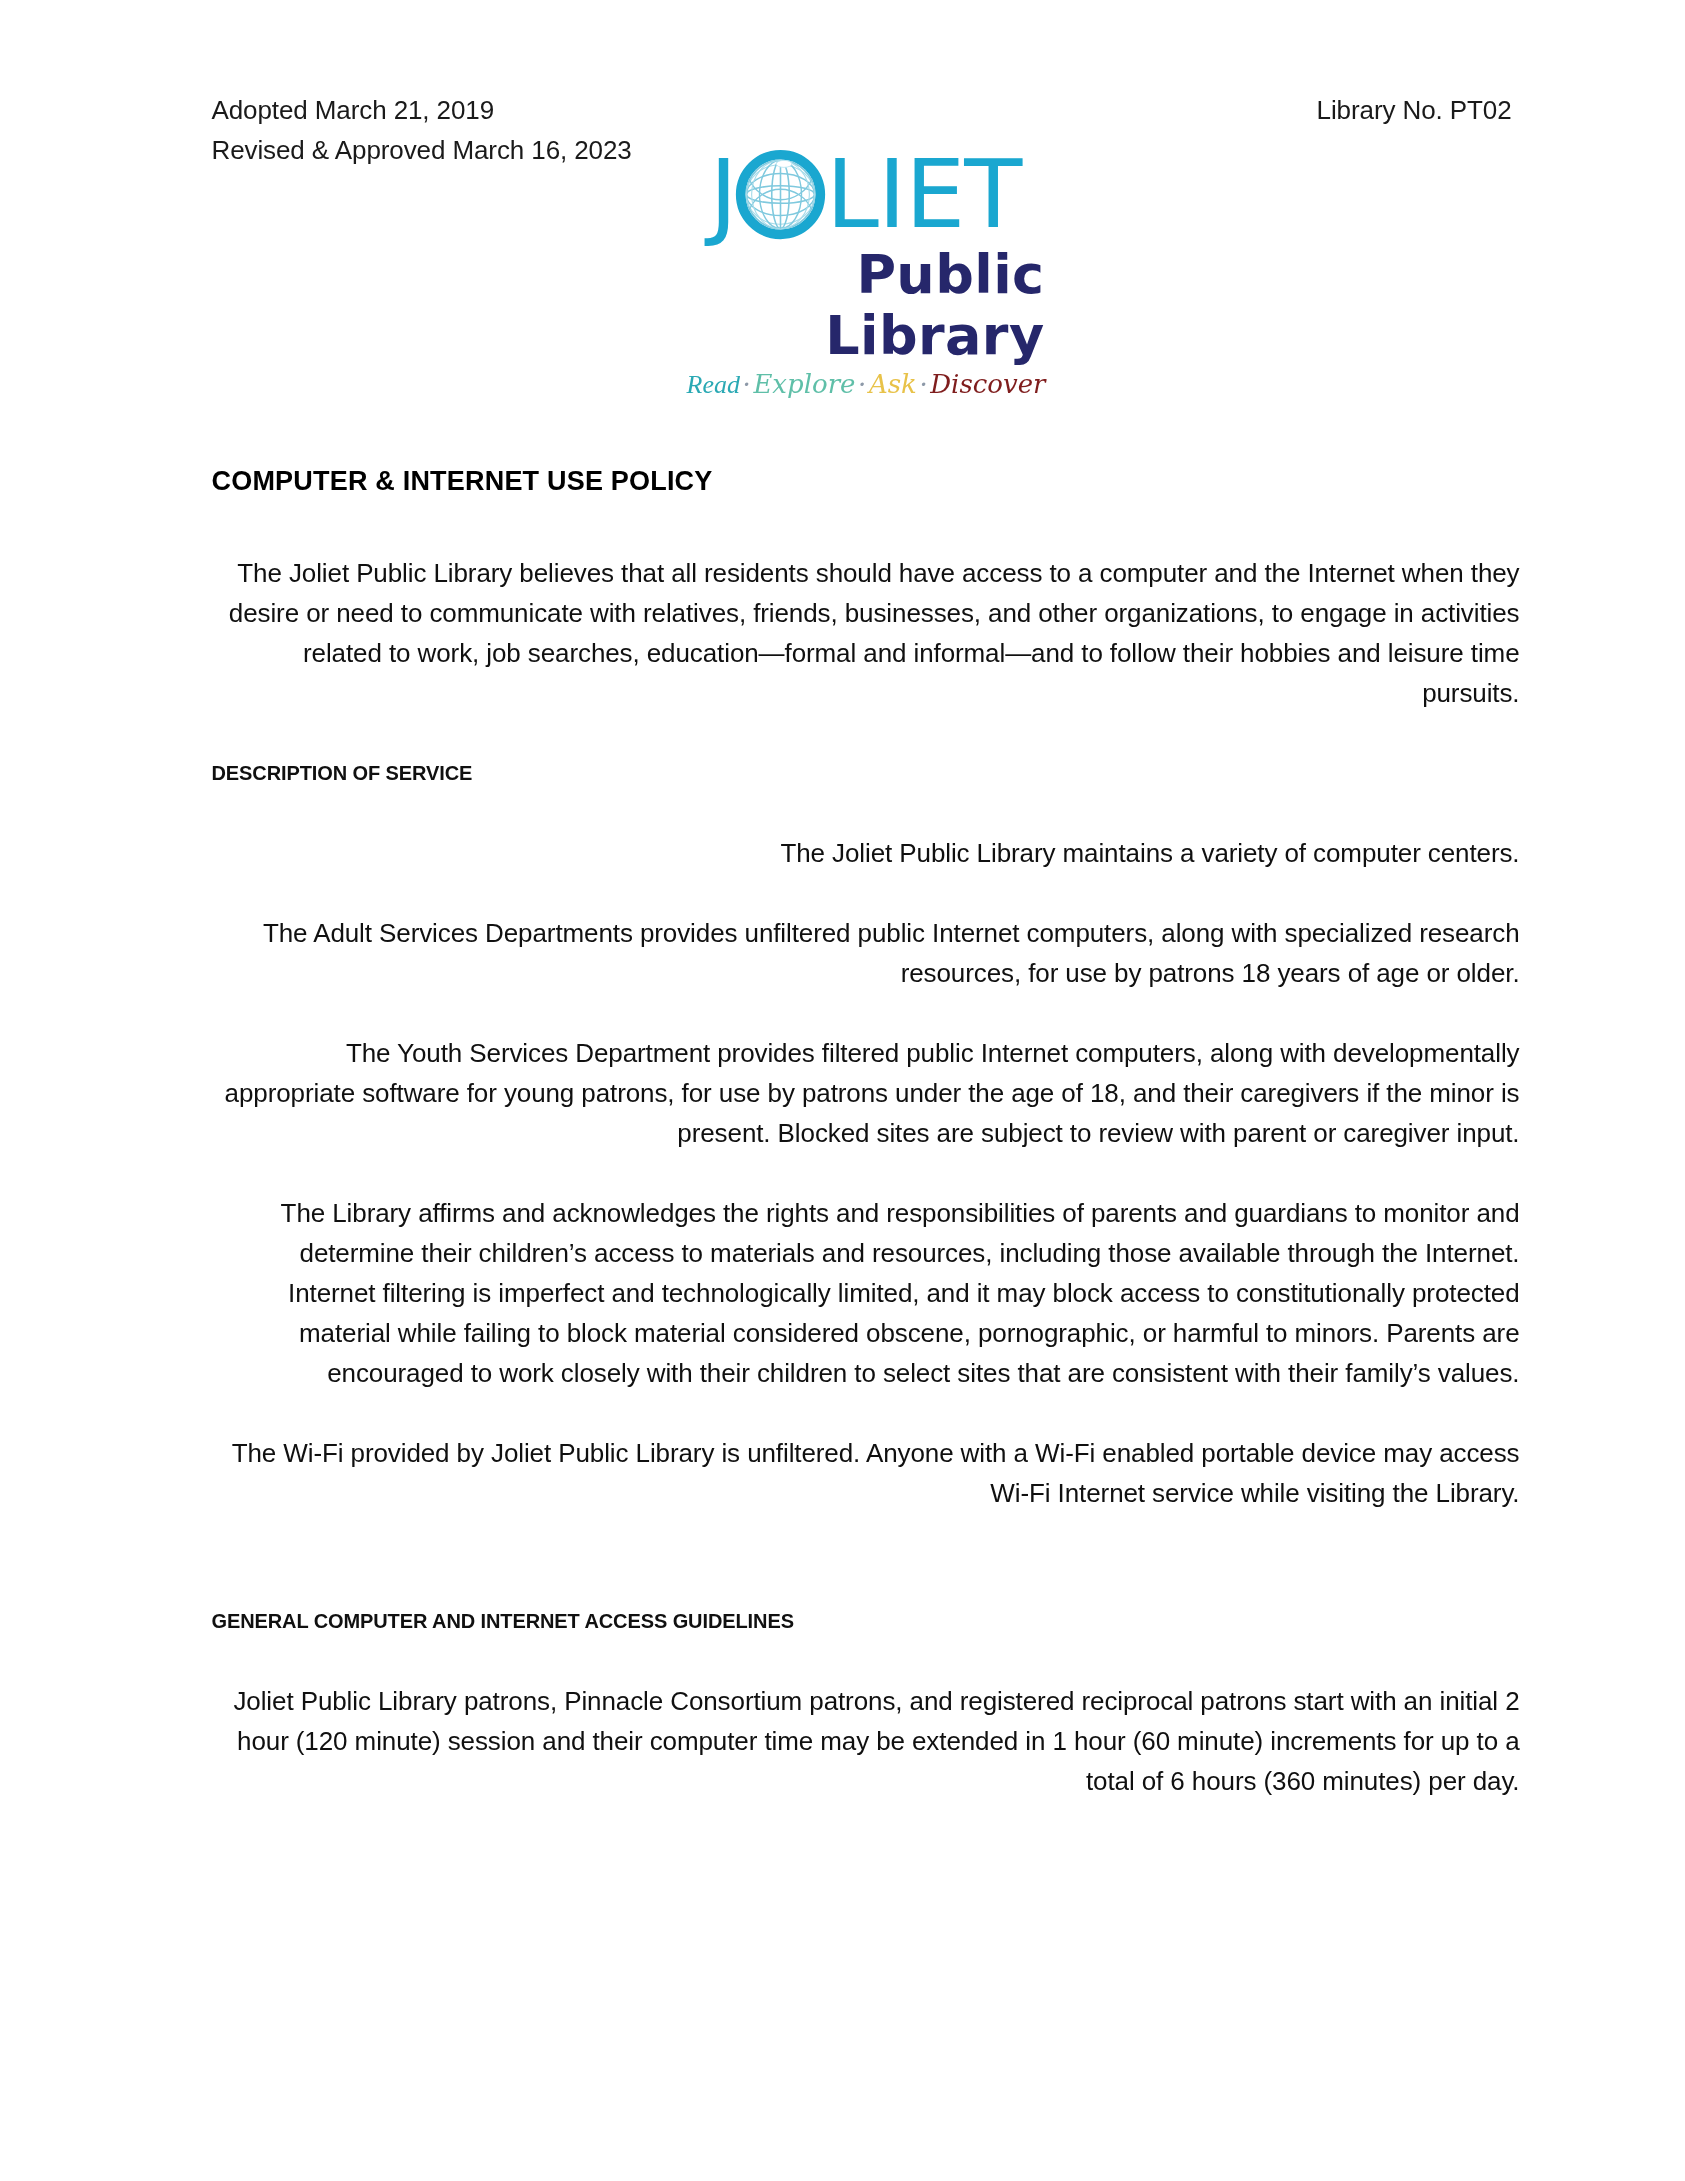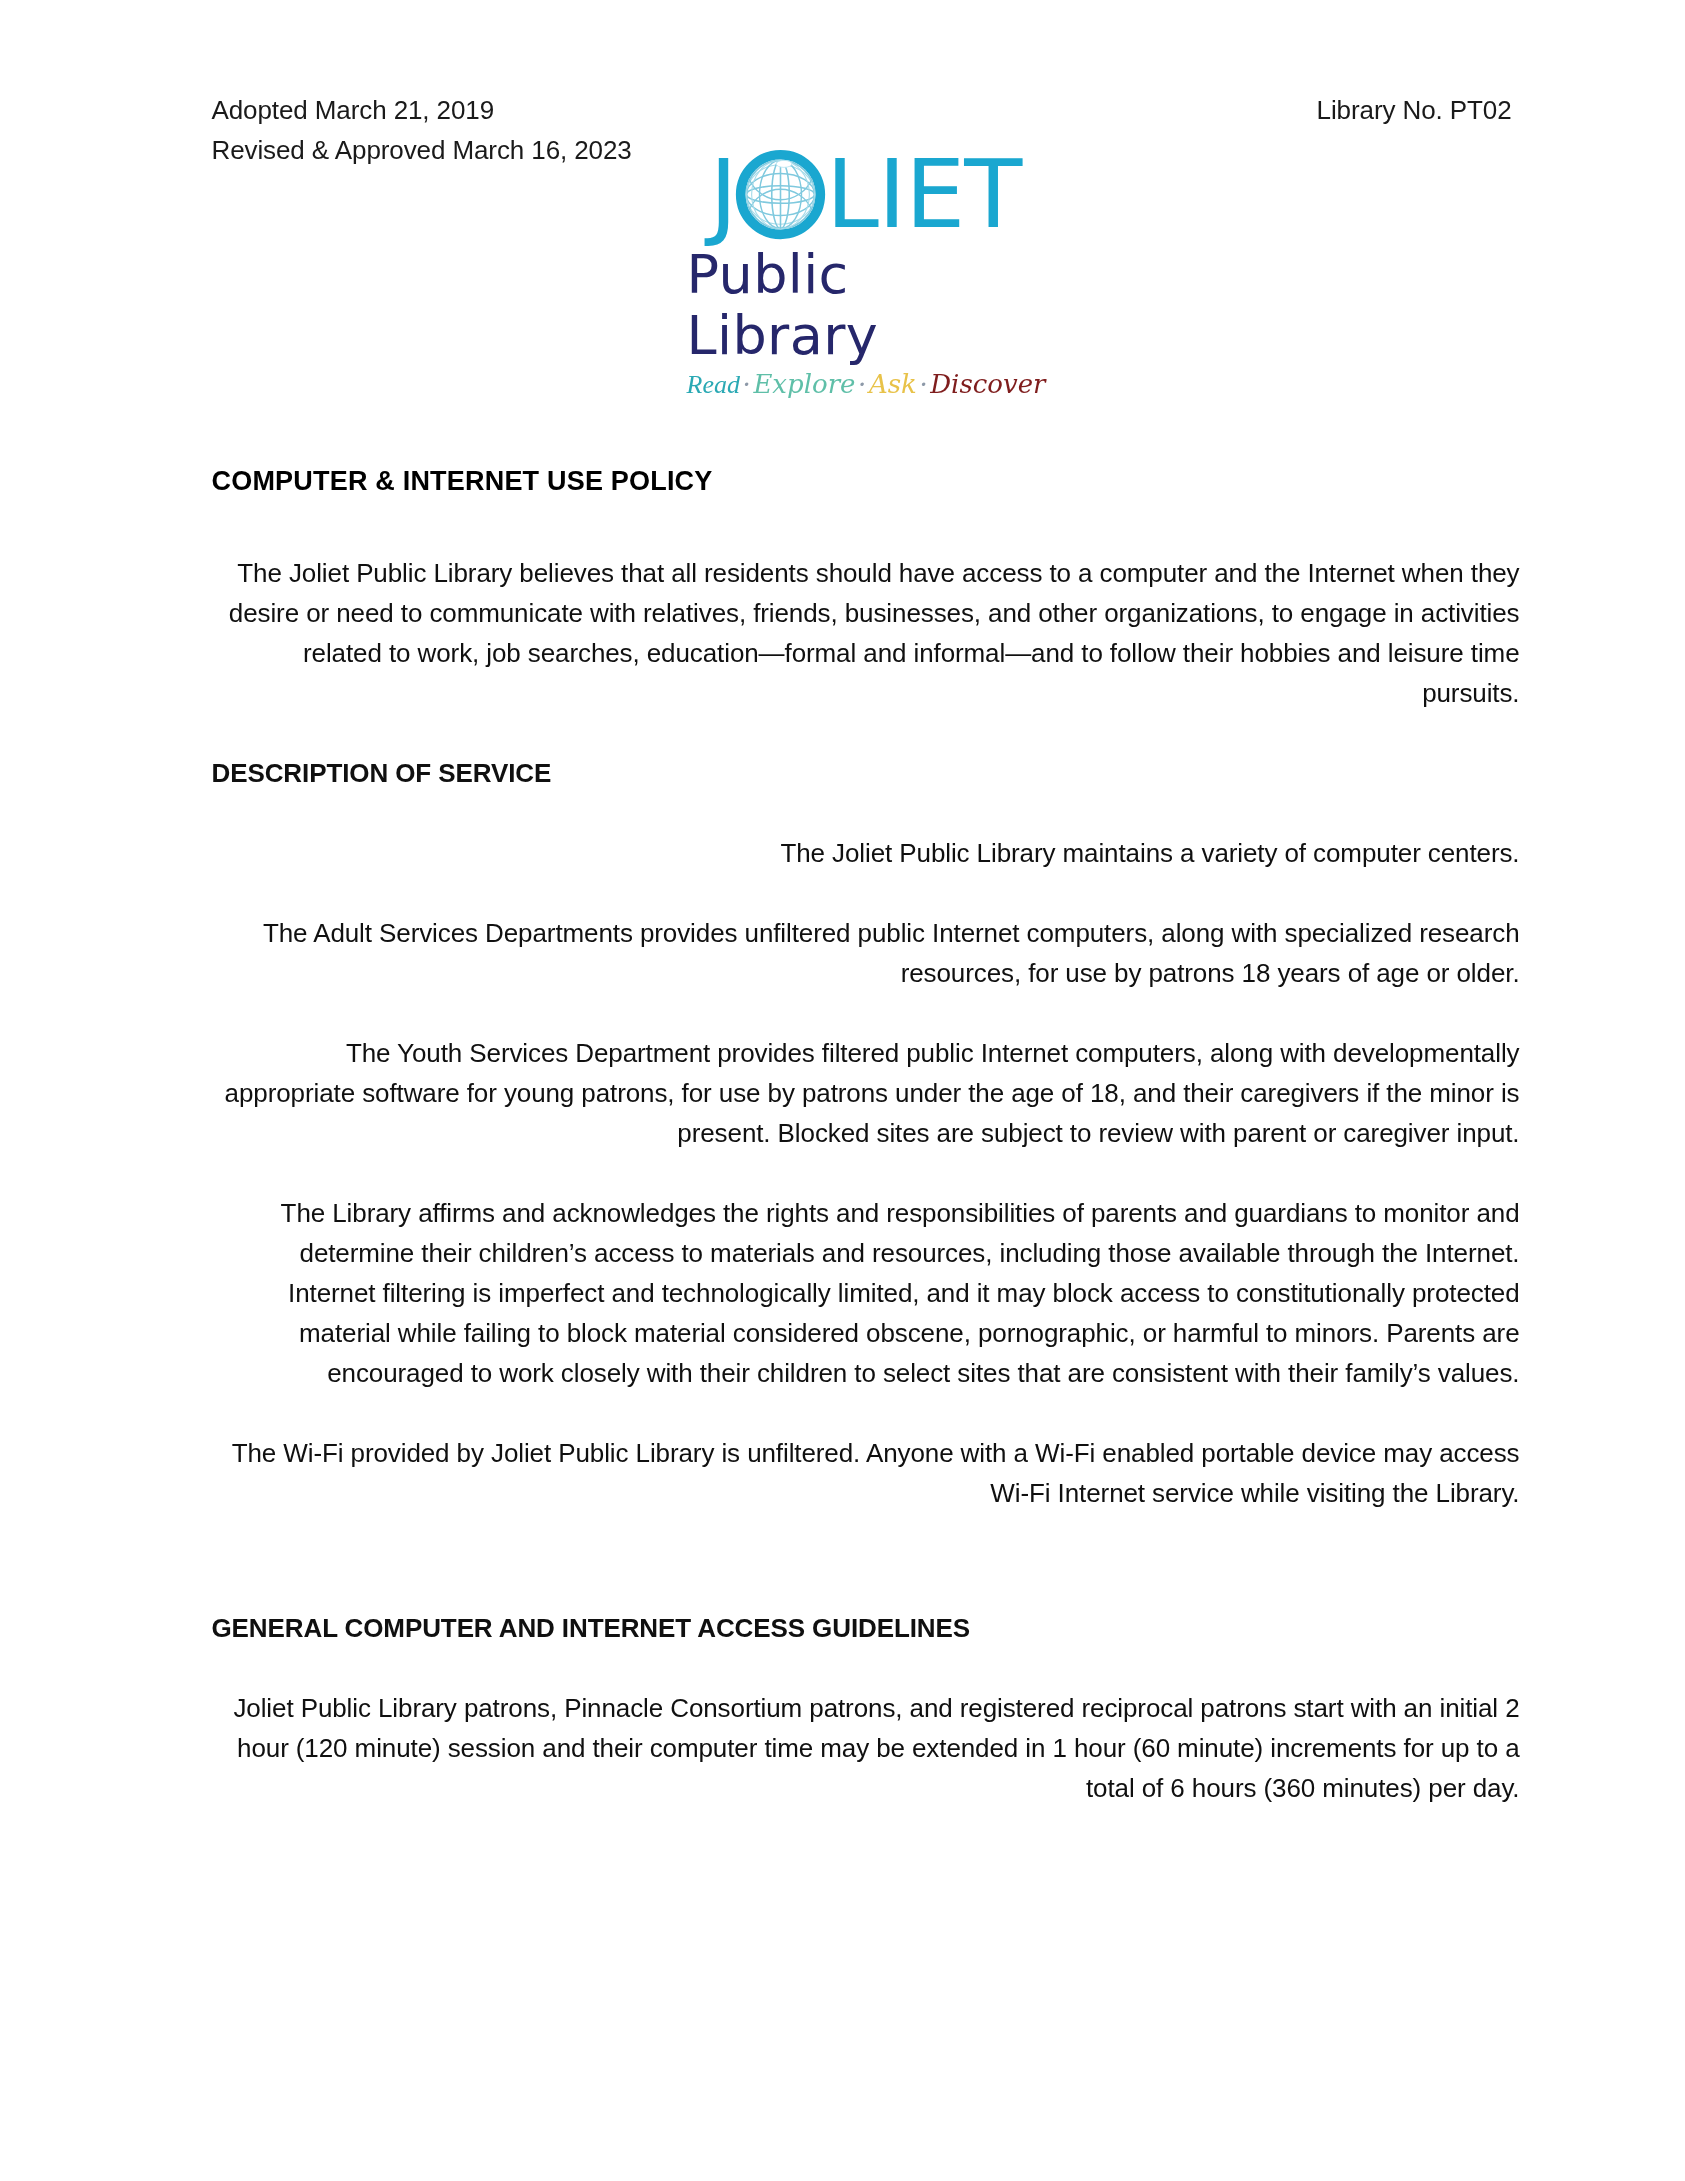--- a/index.html
+++ b/index.html
@@ -86,28 +86,28 @@
     width: 91px;
     height: 91px;
     position: relative;
     margin: 0 1.8px 1.8px 1.8px;
     flex: 0 0 auto;
   }
   .logo-globe-wrap svg { display: block; width: 91px; height: 91px; }
   .logo-liet { margin-left: -1.8px; }
 
   .logo-sub {
-    text-align: left;
+    text-align: right;
     font-family: "DejaVu Sans", sans-serif;
     font-size: 54px;
     line-height: 61px;
     color: #26276b;
     letter-spacing: 0.4px;
     margin-top: 1.8px;
-    font-weight: 400;
+    font-weight: 700;
   }
   .logo-tag {
     text-align: center;
     font-family: "DejaVu Serif", serif;
     font-style: italic;
     font-size: 26px;
     line-height: 33px;
     margin-top: 1.8px;
     white-space: nowrap;
   }
@@ -131,22 +131,22 @@
     font-size: 26px;
     line-height: 40px;
     color: #101010;
     letter-spacing: -0.1px;
   }
   p.para {
     margin: 0 0 40px 0;
     text-align: right;
   }
   h2.sec-head {
-    margin: 15px 0 40px 0;
-    font-size: 26px;
+    margin: 8px 0 40px 0;
+    font-size: 20px;
     line-height: 40px;
     font-weight: bold;
     letter-spacing: -0.1px;
   }
   .spacer-lg { height: 40px; }
 </style>
 </head>
 <body>
 
 <div class="page">

